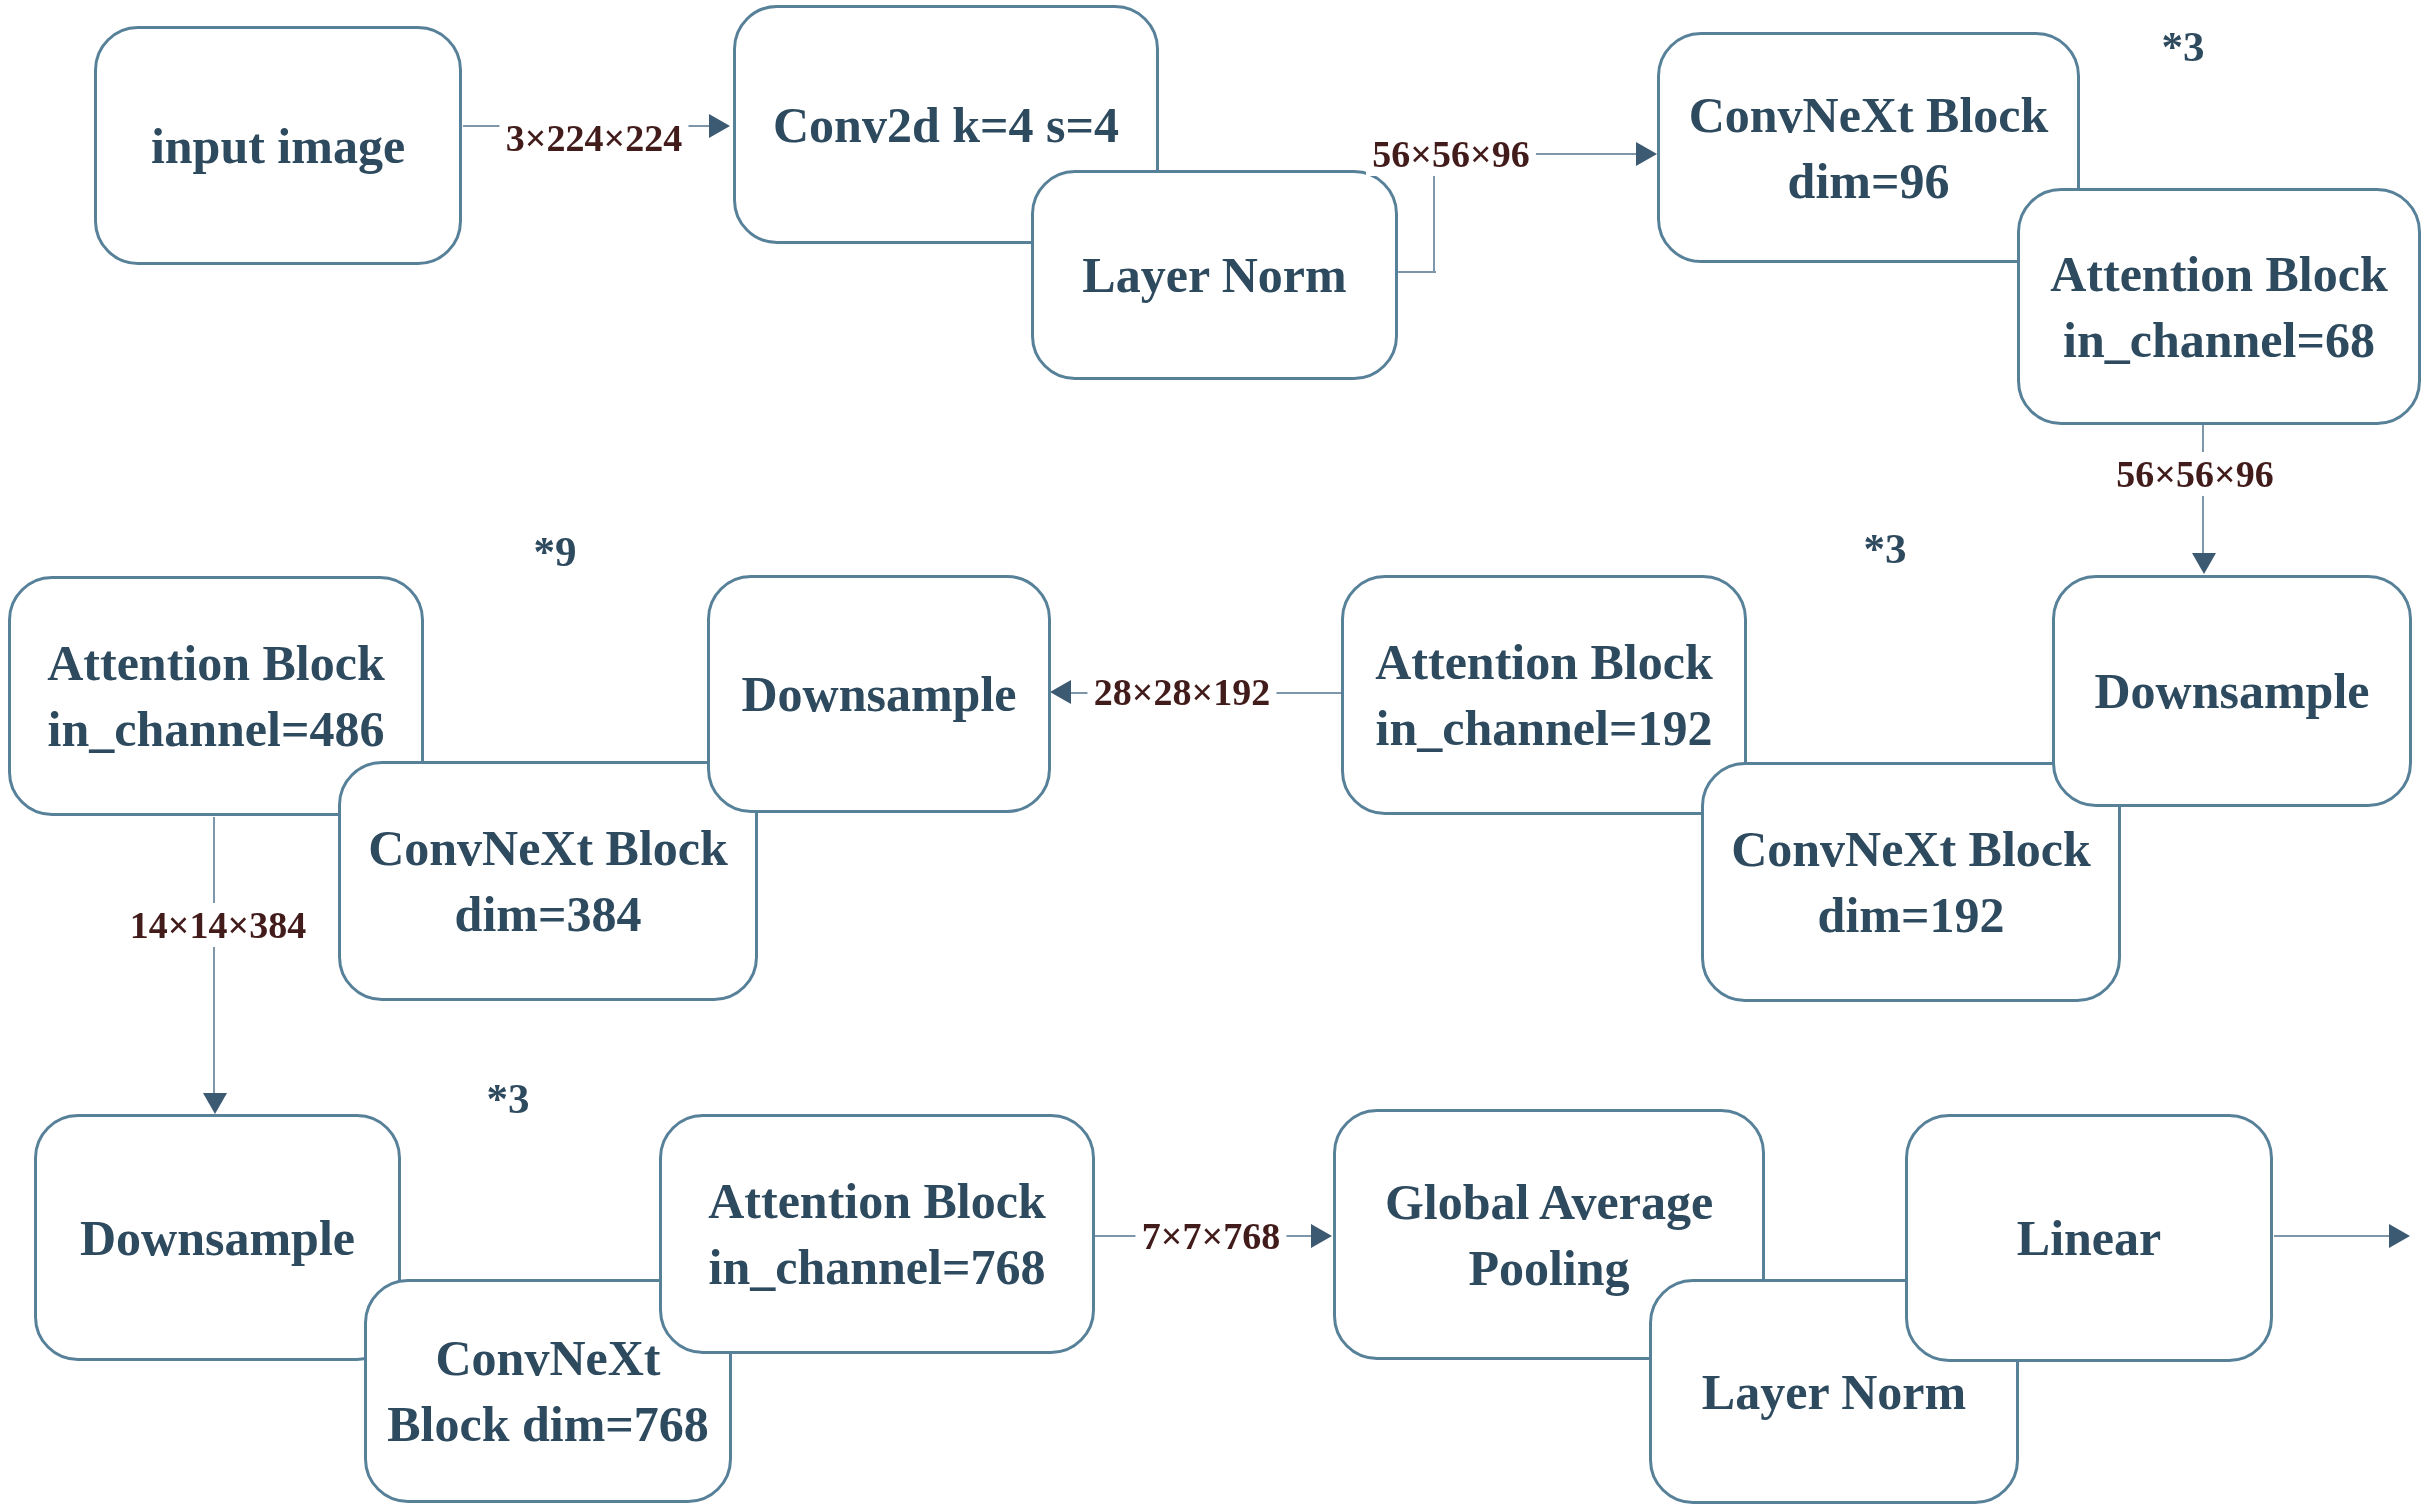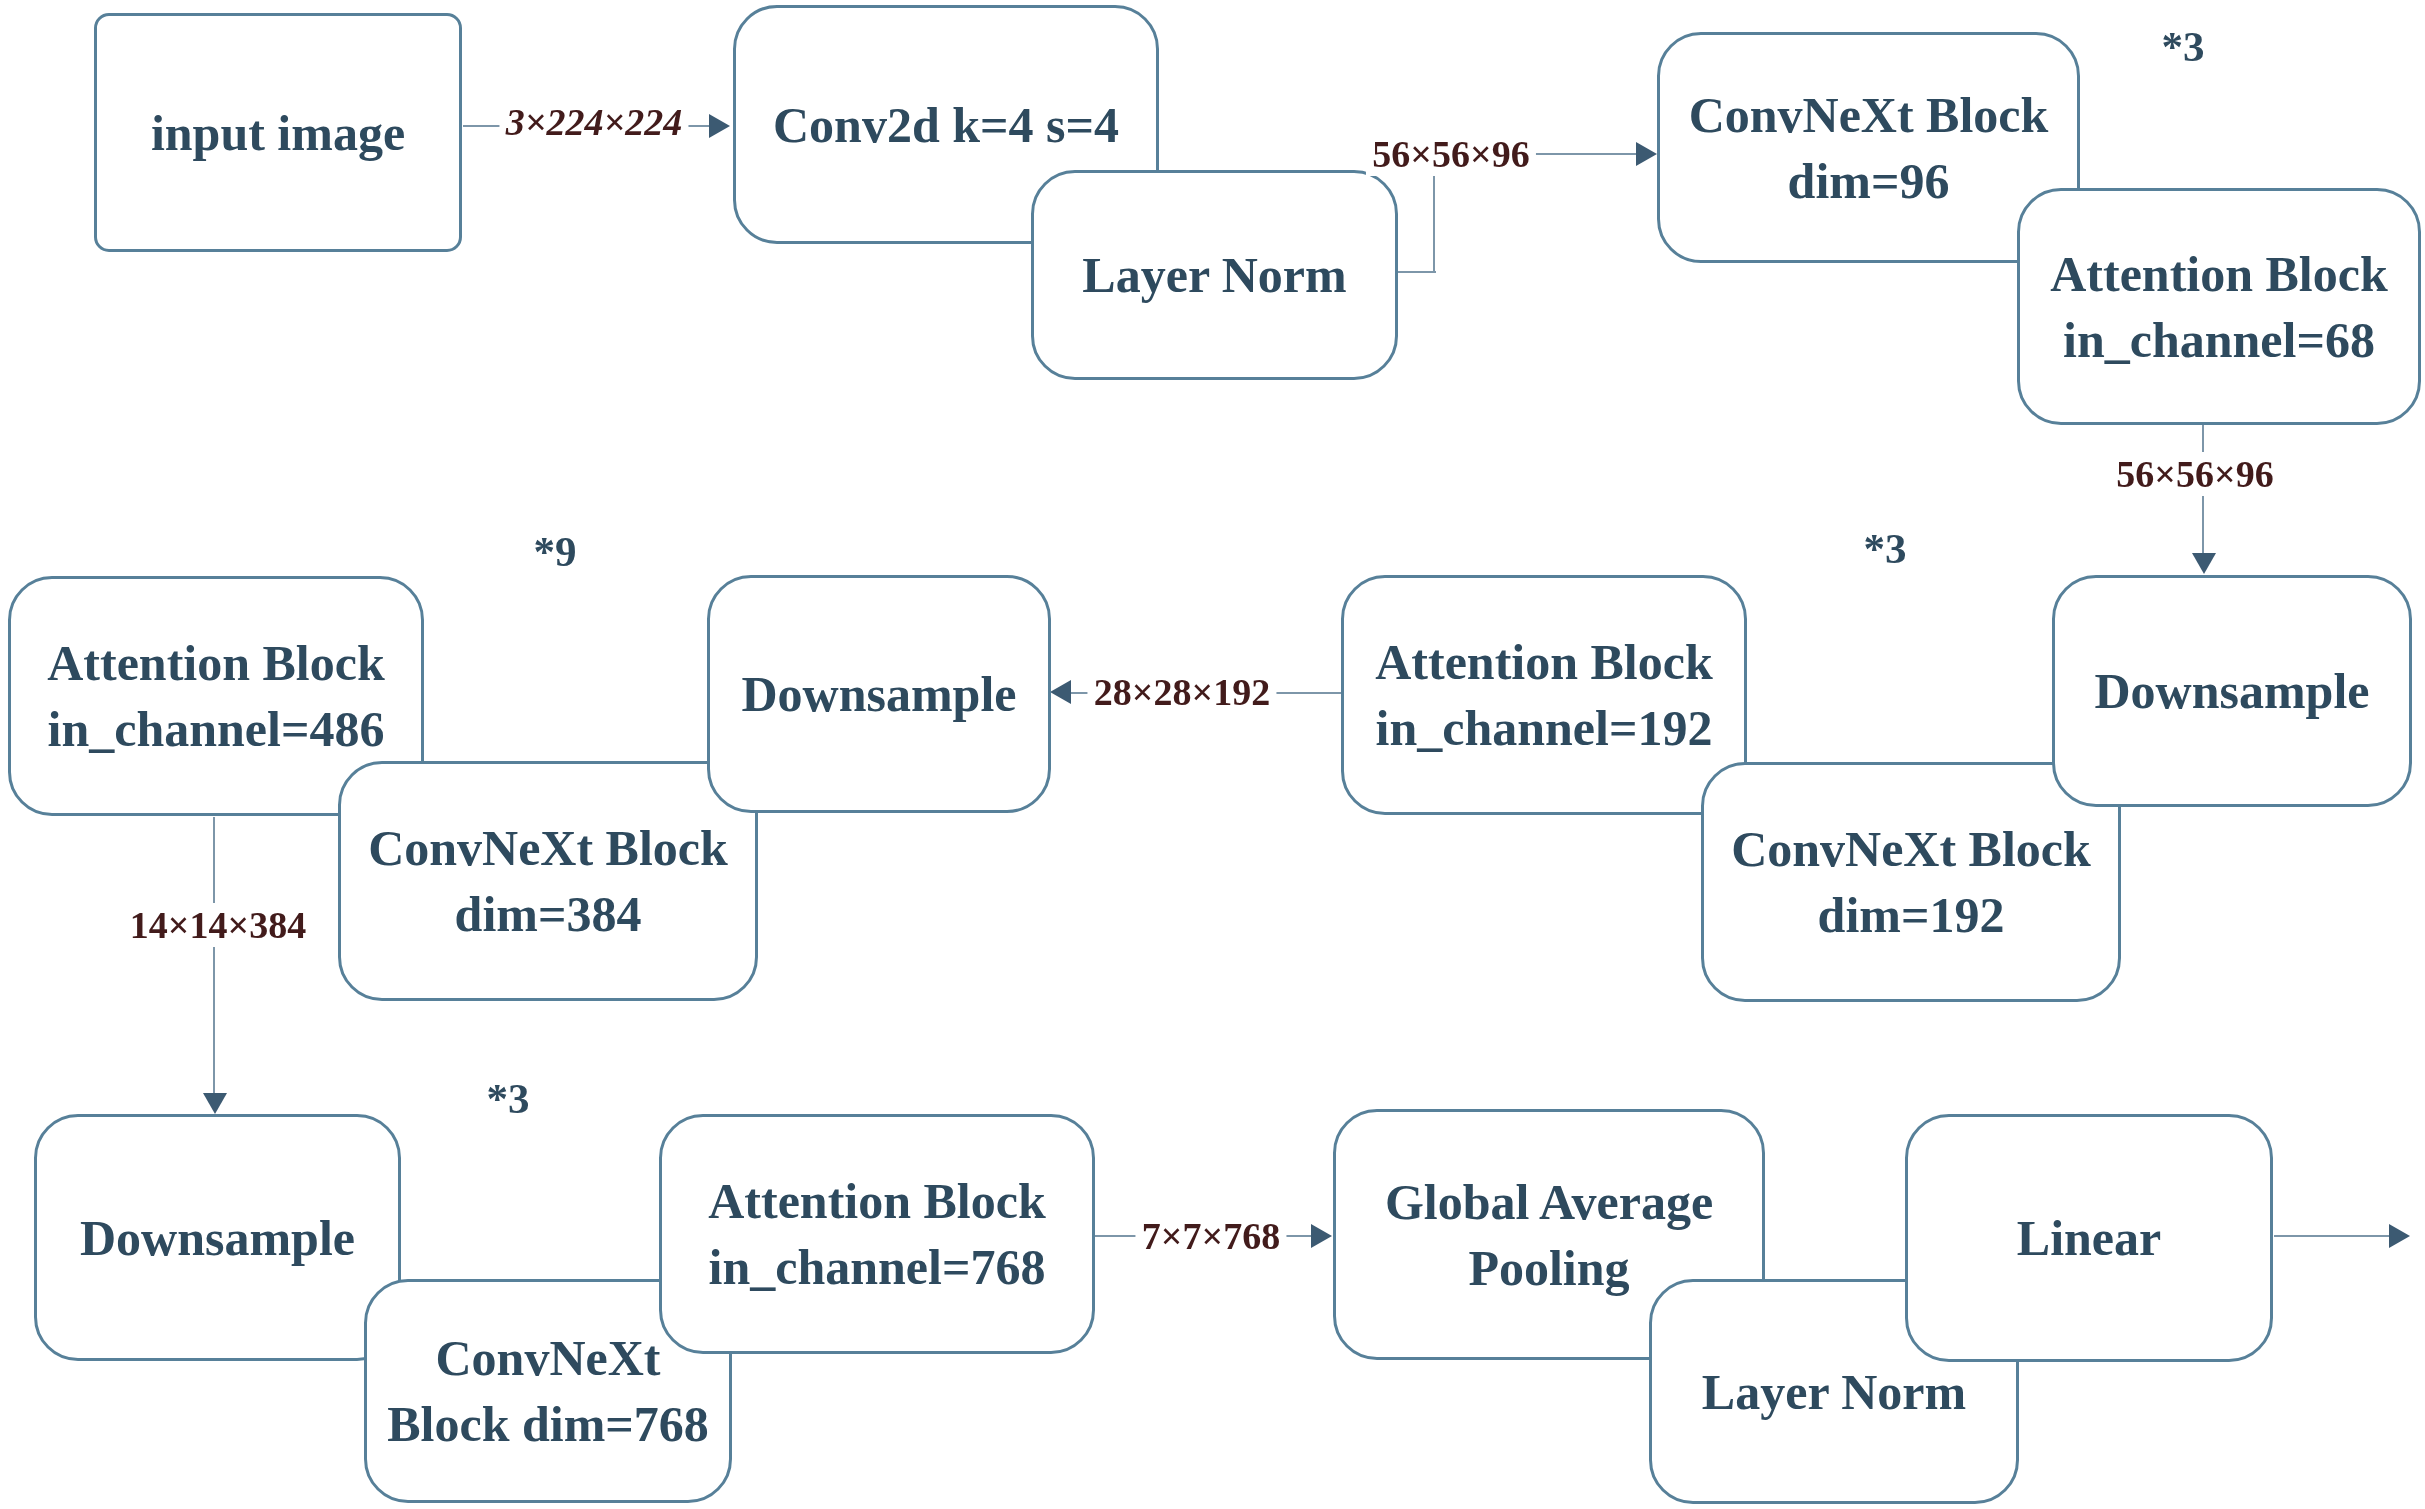--- a/index.html
+++ b/index.html
@@ -16,21 +16,21 @@
   .node{
     position:absolute; box-sizing:border-box;
     border:3.2px solid var(--border); border-radius:44px;
     background:#fff; color:var(--text);
     display:flex; flex-direction:column; justify-content:center; align-items:center;
     font-weight:bold; font-size:50px; line-height:1.32; text-align:center;
   }
   .node span{display:block; white-space:nowrap;}
   .z1{z-index:1}.z2{z-index:2}.z3{z-index:3}
   
-  #n-input          {left:94px;  top:13px;   width:368px; height:239px;border-radius:15px;}
+  #n-input          {left:94px;  top:26px;   width:368px; height:239px;}
   #n-conv2d         {left:733px;  top:5px;   width:426px; height:239px;}
   #n-ln1            {left:1031px; top:170px;  width:367px; height:210px;}
   #n-convnext96     {left:1657px; top:32px;   width:423px; height:231px;}
   #n-attention96    {left:2017px; top:188px;  width:404px; height:237px;}
   #n-downsample-r   {left:2052px; top:575px;  width:360px; height:232px;}
   #n-attention192   {left:1341px; top:575px;  width:406px; height:240px;}
   #n-convnext192    {left:1701px; top:762px;  width:420px; height:240px;}
   #n-downsample-m   {left:707px;  top:575px;  width:344px; height:238px;}
   #n-attention384   {left:8px;   top:576px;  width:416px; height:240px;}
   #n-convnext384    {left:338px;  top:761px;  width:420px; height:240px;}
@@ -51,21 +51,21 @@
   
   .dim{
     position:absolute; transform:translate(-50%,-50%);
     color:var(--dims); background:#fff; padding:0 6.4px;
     font-weight:bold; font-size:38px; white-space:nowrap; z-index:4;
   }
   .mult{
     position:absolute; transform:translate(-50%,-50%);
     color:var(--text); font-weight:bold; font-size:43px; white-space:nowrap; z-index:4;
   }
-  #d-stem   {left:594px;  top:122px;font-style:italic;}
+  #d-stem   {left:594px;  top:138px;}
   #d-s1in   {left:1451px; top:154px;}
   #d-s1out  {left:2195px; top:474px;}
   #d-s2out  {left:1182px; top:692px;}
   #d-s3out  {left:218px;  top:925px;text-align:center;}
   #d-s4out  {left:1211px; top:1236px;}
   #m-s1     {left:2183px; top:46px;}
   #m-s2     {left:1885px; top:548px;}
   #m-s3     {left:555px;  top:551px;}
   #m-s4     {left:508px;  top:1098px;}
 </style>

